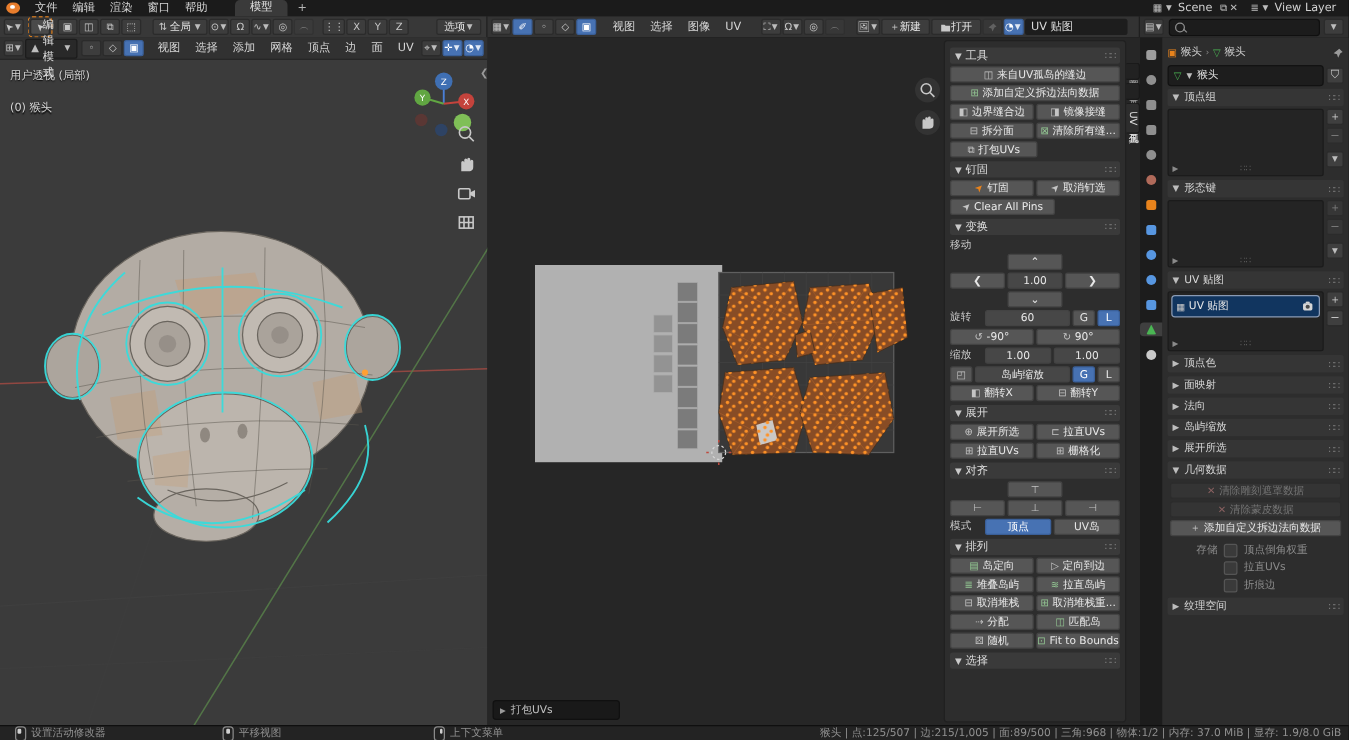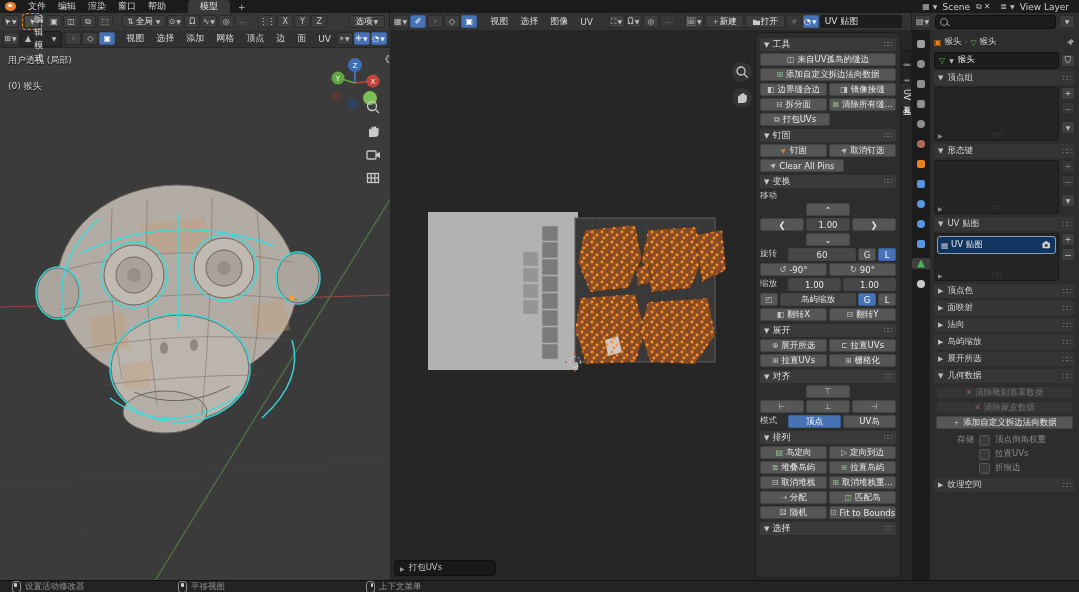--- a/index.html
+++ b/index.html
@@ -842,19 +842,20 @@
         <i></i>
       </span>
       <span>设置活动修改器</span>
     </span>
   <span class="hint" style="left:178px">
       <span class="mouse mid">
         <i></i>
       </span>
       <span>平移视图</span>
     </span>
-  <span class="hint" style="left:366px">
+  <span class="hint" style="left:347px">
       <span class="mouse right">
         <i></i>
       </span>
       <span>上下文菜单</span>
     </span>
+  <span class="hint" style="right:6px">猴头 | 点:125/507 | 边:215/1,005 | 面:89/500 | 三角:968 | 物体:1/2 | 内存: 37.0 MiB | 显存: 1.9/8.0 GiB</span>
 </div>
 
 </body></html>

